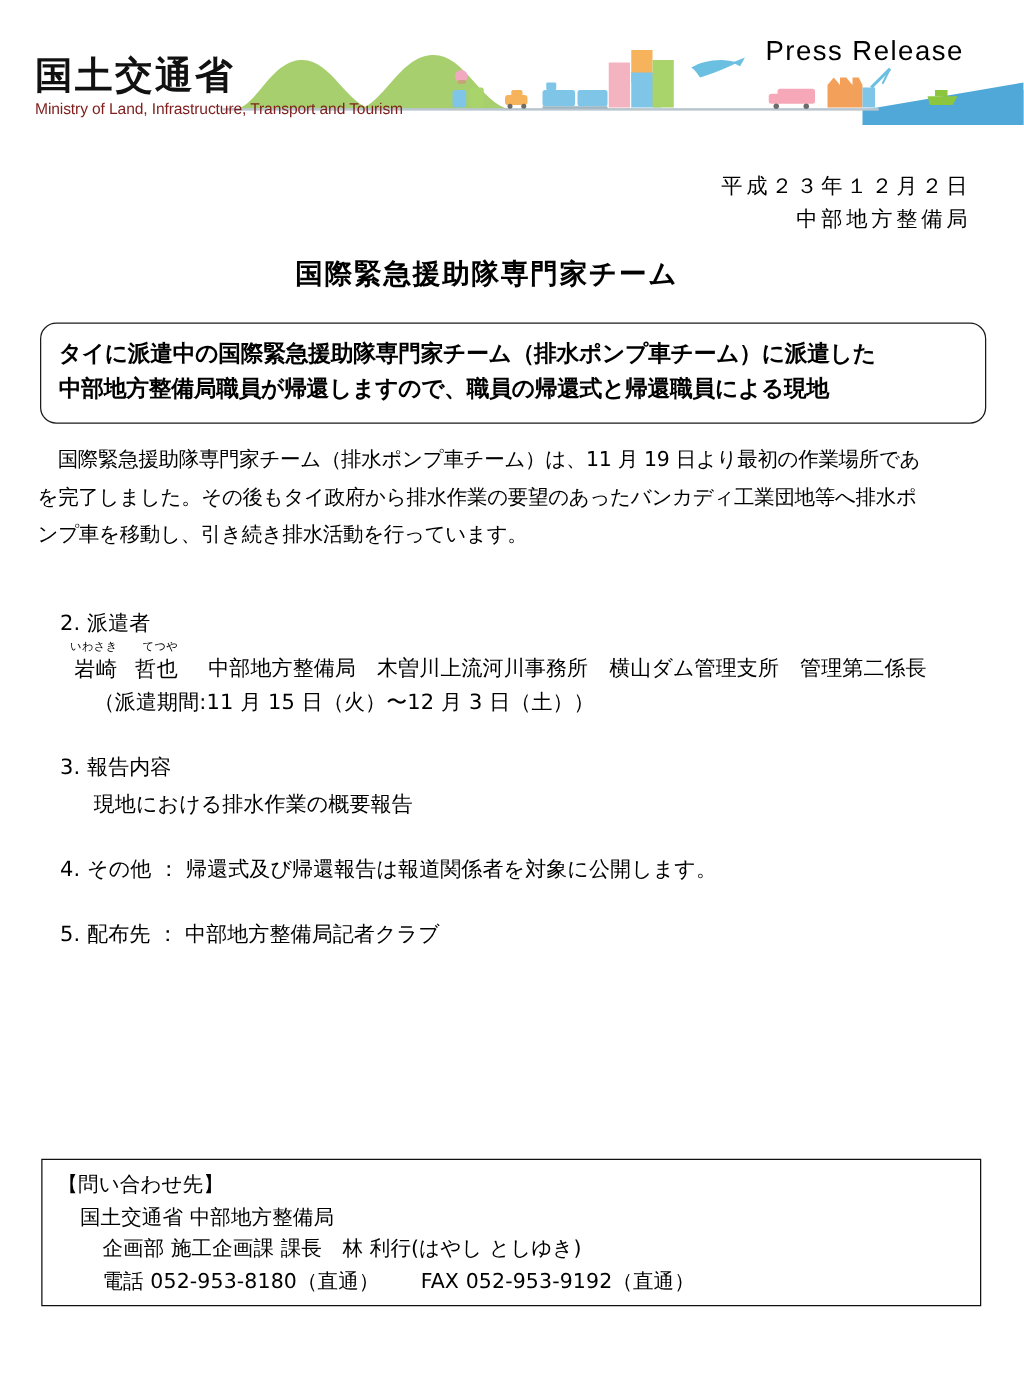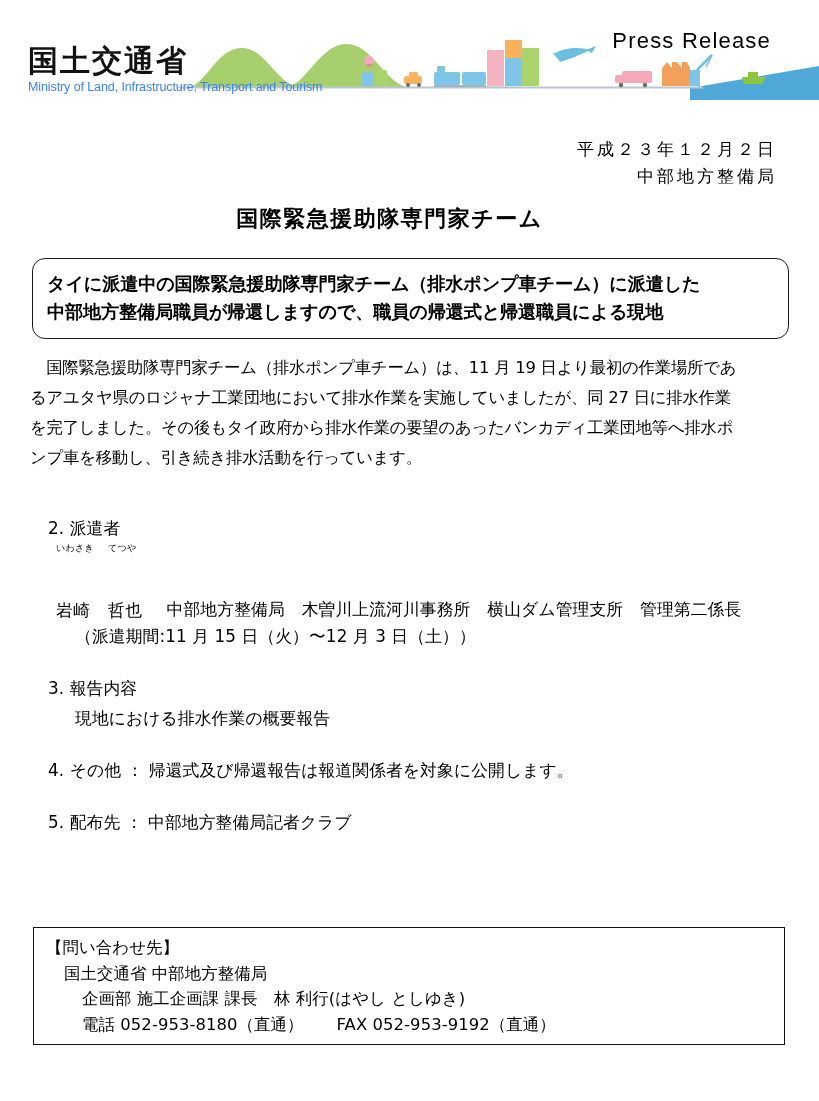--- a/index.html
+++ b/index.html
@@ -35,21 +35,21 @@
     letter-spacing: 2px;
     line-height: 34px;
     color: #111;
   }
   .logo-en {
     font-family: "Liberation Sans", sans-serif;
     font-size: 12.5px;
     font-weight: 400;
     letter-spacing: -0.1px;
     line-height: 15px;
-    color: #3b82f6;
+    color: #7f1d1d;
     margin-top: 2px;
   }
   .press-release {
     position: absolute;
     right: 48px;
     top: 28px;
     font-family: "Liberation Sans", sans-serif;
     font-size: 22px;
     letter-spacing: 1.2px;
     color: #000000;
@@ -135,23 +135,22 @@
 
   
   .name-row {
     display: flex;
     align-items: flex-end;
     margin-left: 8px;
   }
   .ruby-unit {
     display: inline-flex;
     flex-direction: column;
-    align-items: flex-start;
+    align-items: flex-end;
     margin-right: 14px;
-    gap: 45px;
   }
   .ruby-top {
     font-family: "DejaVu Sans", sans-serif;
     font-size: 9px;
     line-height: 11px;
     letter-spacing: 0.3px;
   }
   .ruby-base {
     font-family: "DejaVu Sans", sans-serif;
     font-size: 16.8px;
@@ -258,21 +257,20 @@
 
 <div class="doc-title">国際緊急援助隊専門家チーム</div>
 
 <div class="summary-box">
   <div class="summary-line">タイに派遣中の国際緊急援助隊専門家チーム（排水ポンプ車チーム）に派遣した</div>
   <div class="summary-line">中部地方整備局職員が帰還しますので、職員の帰還式と帰還職員による現地</div>
 </div>
 
 <div class="body-para">
   <div class="body-line">　国際緊急援助隊専門家チーム（排水ポンプ車チーム）は、11 月 19 日より最初の作業場所であ</div>
-  <div class="body-line">るアユタヤ県のロジャナ工業団地において排水作業を実施していましたが、同 27 日に排水作業</div>
   <div class="body-line">を完了しました。その後もタイ政府から排水作業の要望のあったバンカディ工業団地等へ排水ポ</div>
   <div class="body-line">ンプ車を移動し、引き続き排水活動を行っています。</div>
 </div>
 
 <div class="sections">
 
 
   <div class="sec-gap"></div>
 
   <div class="section">

